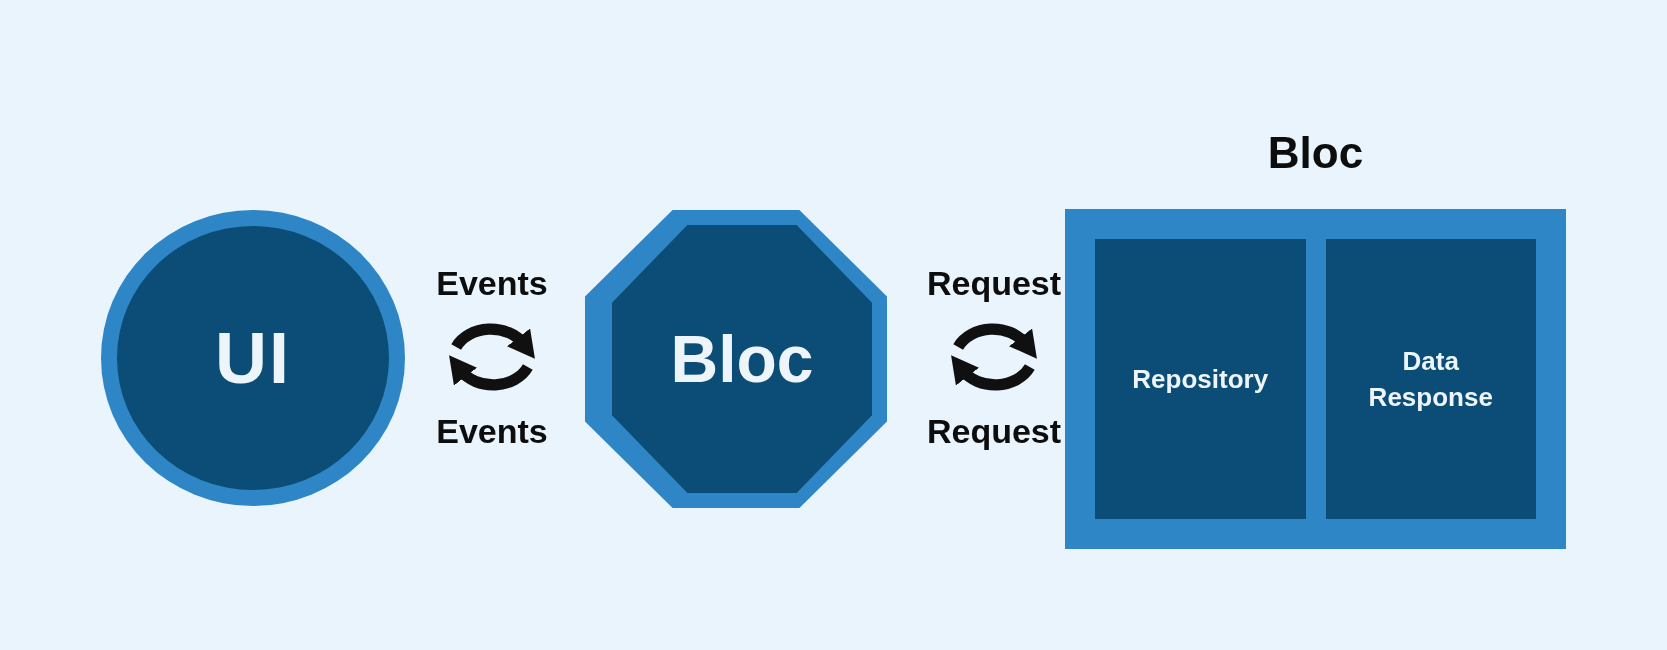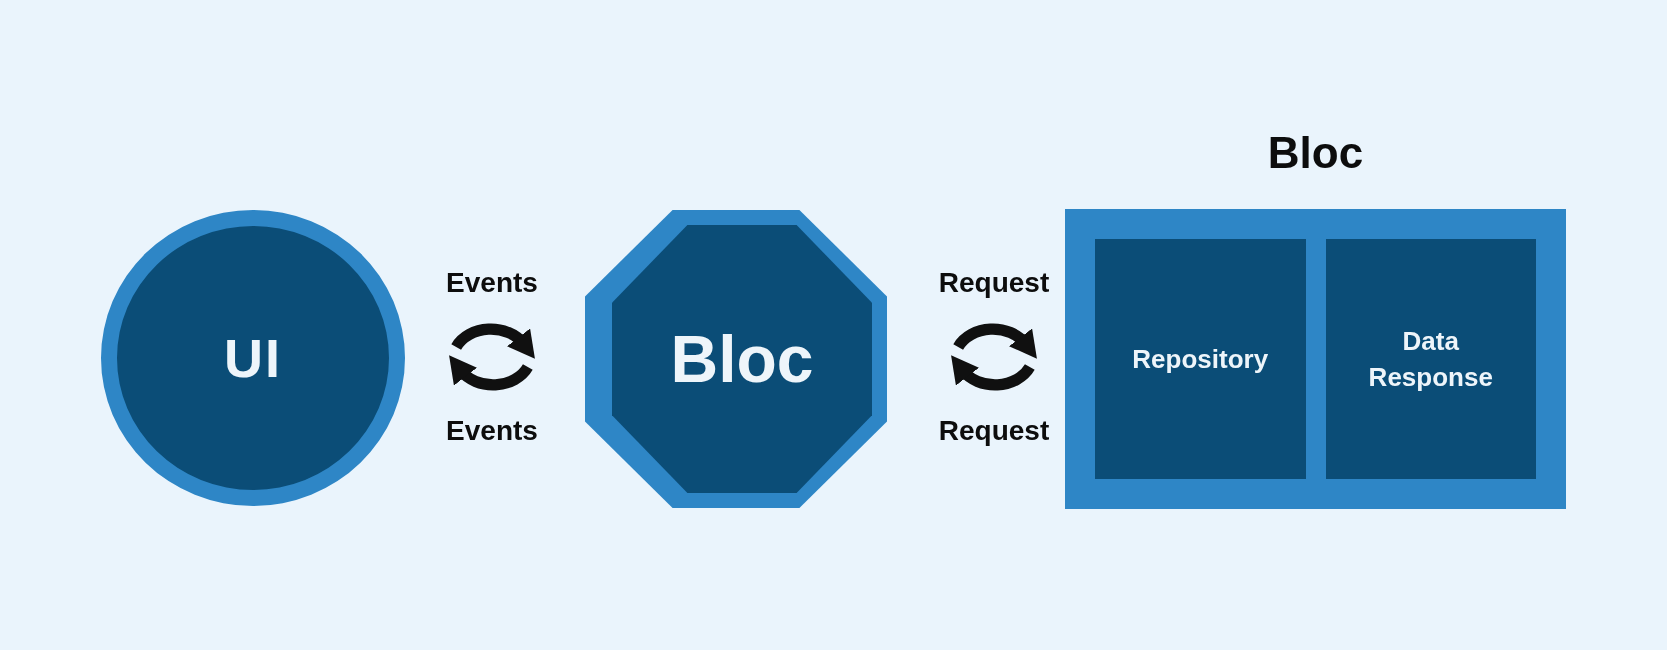--- a/index.html
+++ b/index.html
@@ -30,21 +30,21 @@
     width: 304px; height: 296px;
     border: 16px solid var(--accent);
     border-radius: 50%;
     background: var(--dark);
     display: flex;
     align-items: center;
     justify-content: center;
   }
   .node-circle .node-label {
     color: var(--node_text);
-    font-size: 54px;
+    font-size: 72px;
     letter-spacing: 2px;
   }
 
   
   .octagon-outer {
     position: absolute;
     left: 585px; top: 210px;
     width: 302px; height: 298px;
     background: var(--accent);
     clip-path: polygon(29% 0%, 71% 0%, 100% 29%, 100% 71%, 71% 100%, 29% 100%, 0% 71%, 0% 29%);
@@ -69,40 +69,40 @@
     position: absolute;
     top: 260px;
     display: flex;
     flex-direction: column;
     align-items: center;
   }
   .flow-ui-bloc  { left: 412px; width: 160px; }
   .flow-bloc-data { left: 882px; width: 184px; margin-left: 20px; }
   .flow-label {
     color: var(--label);
-    font-size: 28px;
+    font-size: 34px;
     line-height: 46px;
     white-space: nowrap;
   }
   .cycle-icon { margin: 4px 0; display: block; }
   .cycle-icon path.arc { stroke: #101010; stroke-width: 10; fill: none; }
 
   
   .data-title {
     position: absolute;
     left: 1065px; top: 128px;
     width: 501px;
     text-align: center;
     color: var(--label);
     font-size: 44px;
   }
   .data-box {
     position: absolute;
     left: 1065px; top: 209px;
-    width: 501px; height: 300px;
+    width: 501px; height: 340px;
     background: var(--accent);
     padding: 30px;
     display: flex;
     gap: 20px;
   }
   .data-cell {
     flex: 1 1 0;
     background: var(--dark);
     display: flex;
     align-items: center;

